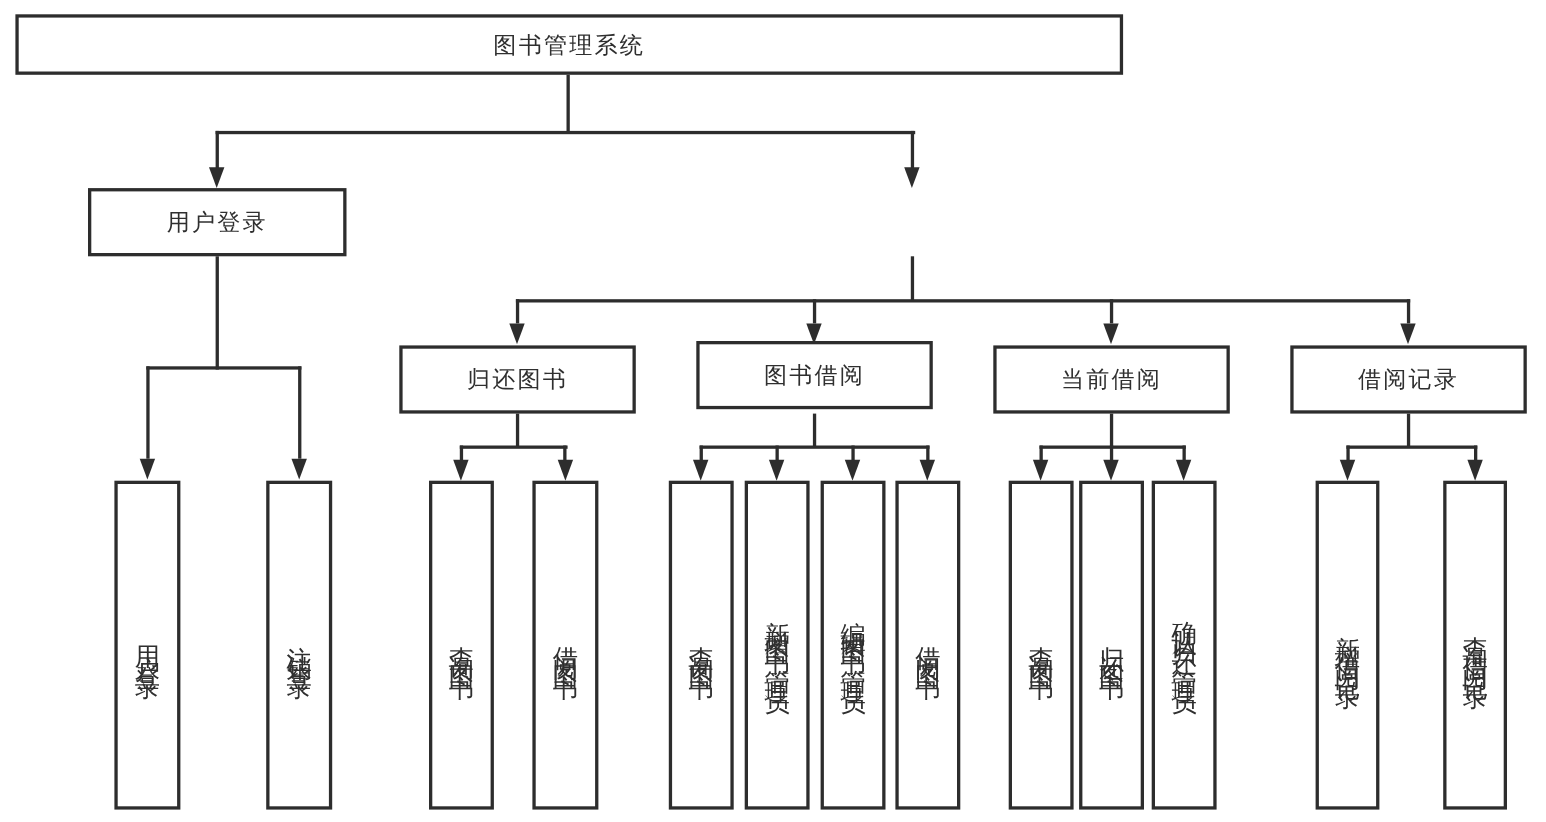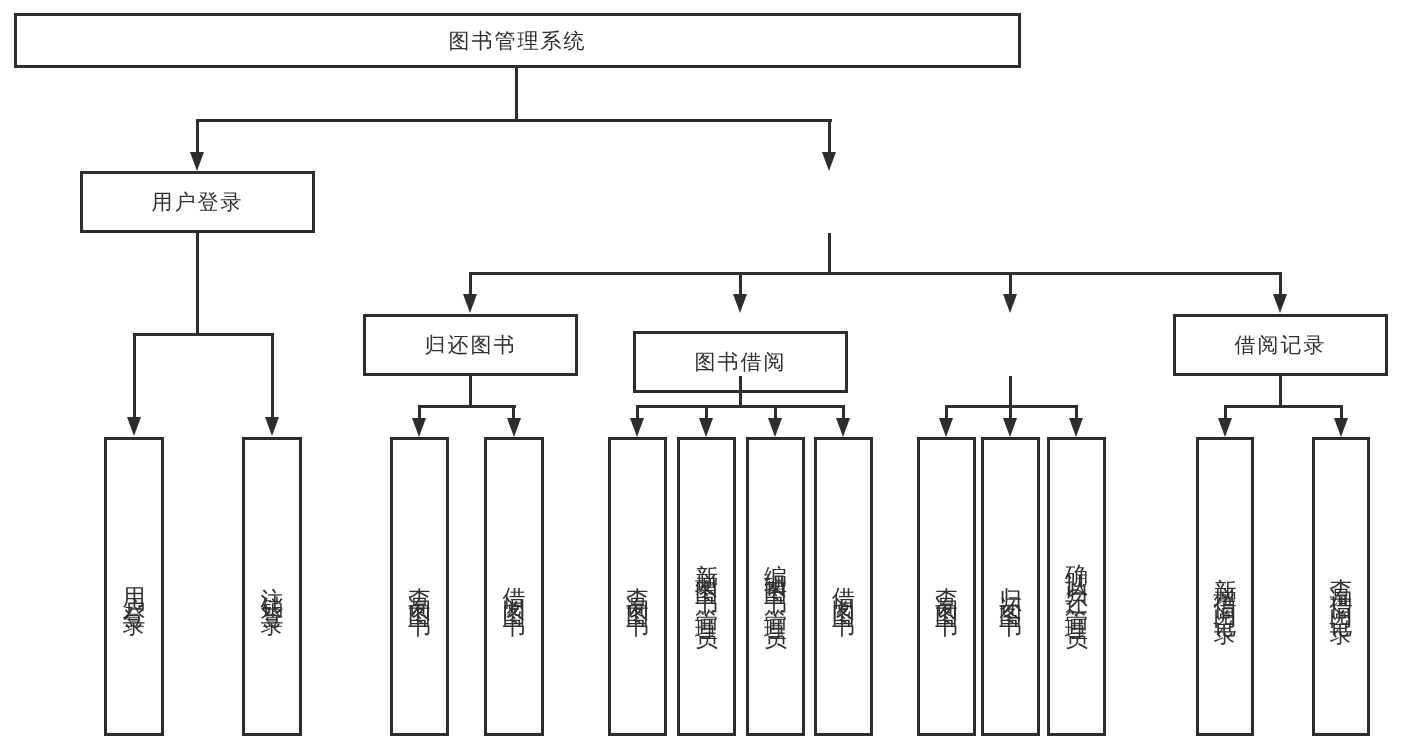--- a/index.html
+++ b/index.html
@@ -93,22 +93,25 @@
   <div class="line" style="left:1009px;top:272px;width:3px;height:22px"></div>
   <div class="line" style="left:1279px;top:272px;width:3px;height:22px"></div>
   <div class="arrow" style="left:463px;top:294px"></div>
   <div class="arrow" style="left:733px;top:294px"></div>
   <div class="arrow" style="left:1003px;top:294px"></div>
   <div class="arrow" style="left:1273px;top:294px"></div>
 
   <div class="node" style="left:363px;top:314px;width:215px;height:62px">
     <span class="hlabel">归还图书</span>
   </div>
-  <div class="node" style="left:633px;top:331px;width:215px;height:62px">
+  <div class="node" style="left:633px;top:310px;width:215px;height:62px">
     <span class="hlabel">图书借阅</span>
+  </div>
+  <div class="node" style="left:903px;top:314px;width:215px;height:62px">
+    <span class="hlabel">当前借阅</span>
   </div>
   <div class="node" style="left:1173px;top:314px;width:215px;height:62px">
     <span class="hlabel">借阅记录</span>
   </div>
 
   <div class="line" style="left:469px;top:376px;width:3px;height:31px"></div>
   <div class="line" style="left:418px;top:405px;width:98px;height:3px"></div>
   <div class="line" style="left:418px;top:405px;width:3px;height:14px"></div>
   <div class="line" style="left:512px;top:405px;width:3px;height:14px"></div>
   <div class="arrow" style="left:412px;top:418px"></div>

